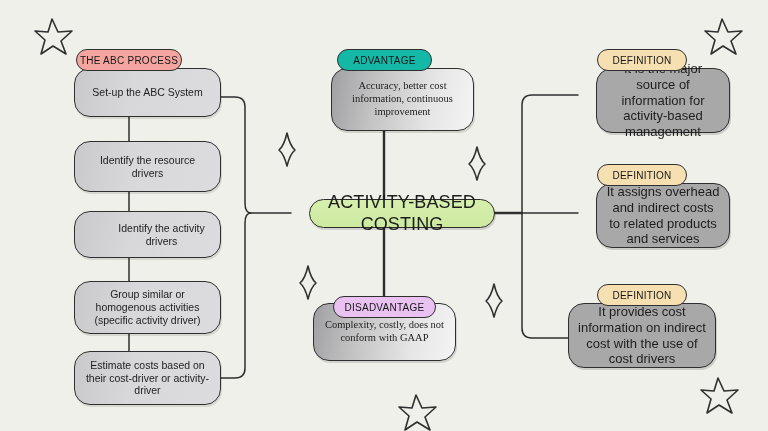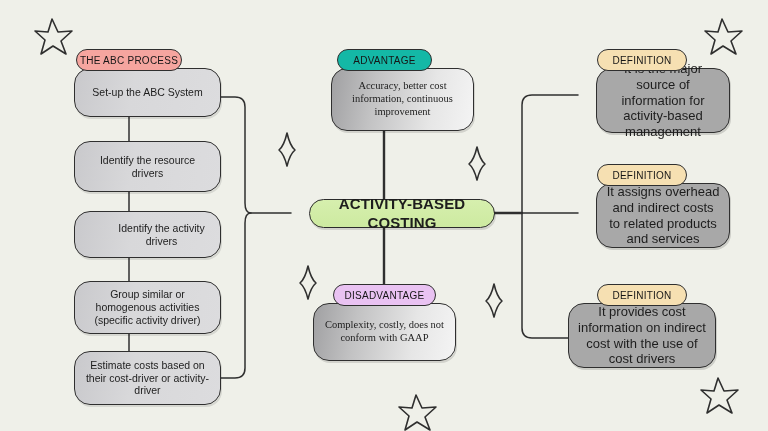--- a/index.html
+++ b/index.html
@@ -52,22 +52,22 @@
     background:#a8a8a8;
     font-size:13px;
     box-shadow:1px 2px 0 rgba(0,0,0,0.14);
   }
 
   
   .mainnode{
     background:linear-gradient(180deg,#d6efae 0%,#cdeaa0 100%);
     border:1.8px solid #2b2b2b;
     border-radius:22px;
-    font-weight:bold;
-    font-size:15px;
+    font-weight:normal;
+    font-size:18px;
     letter-spacing:.1px;
     z-index:7;
     box-shadow:1px 2px 0 rgba(0,0,0,0.12);
   }
 
   
   .pill{
     position:absolute;
     box-sizing:border-box;
     border:1.5px solid #2f2f2f;
@@ -76,21 +76,21 @@
     font-weight:normal;
     font-size:10px;
     letter-spacing:.25px;
     color:#161616;
     height:22px;
     z-index:6;
     text-align:center;
   }
   .pill-process{background:#f5a59f;}
   .pill-adv{background:#14b8a6;}
-  .pill-dis{background:#e9c2f2;}
+  .pill-dis{background:#e9c2f2;margin-top:12px;}
   .pill-def{background:#f6e0b2;}
 </style>
 </head>
 <body>
 
 <div id="canvas">
 
   <svg id="lines" viewBox="0 0 768 431" xmlns="http://www.w3.org/2000/svg">
     <g fill="none" stroke="#2f2f2f" stroke-width="1.5" stroke-linecap="round" stroke-linejoin="round">
 

